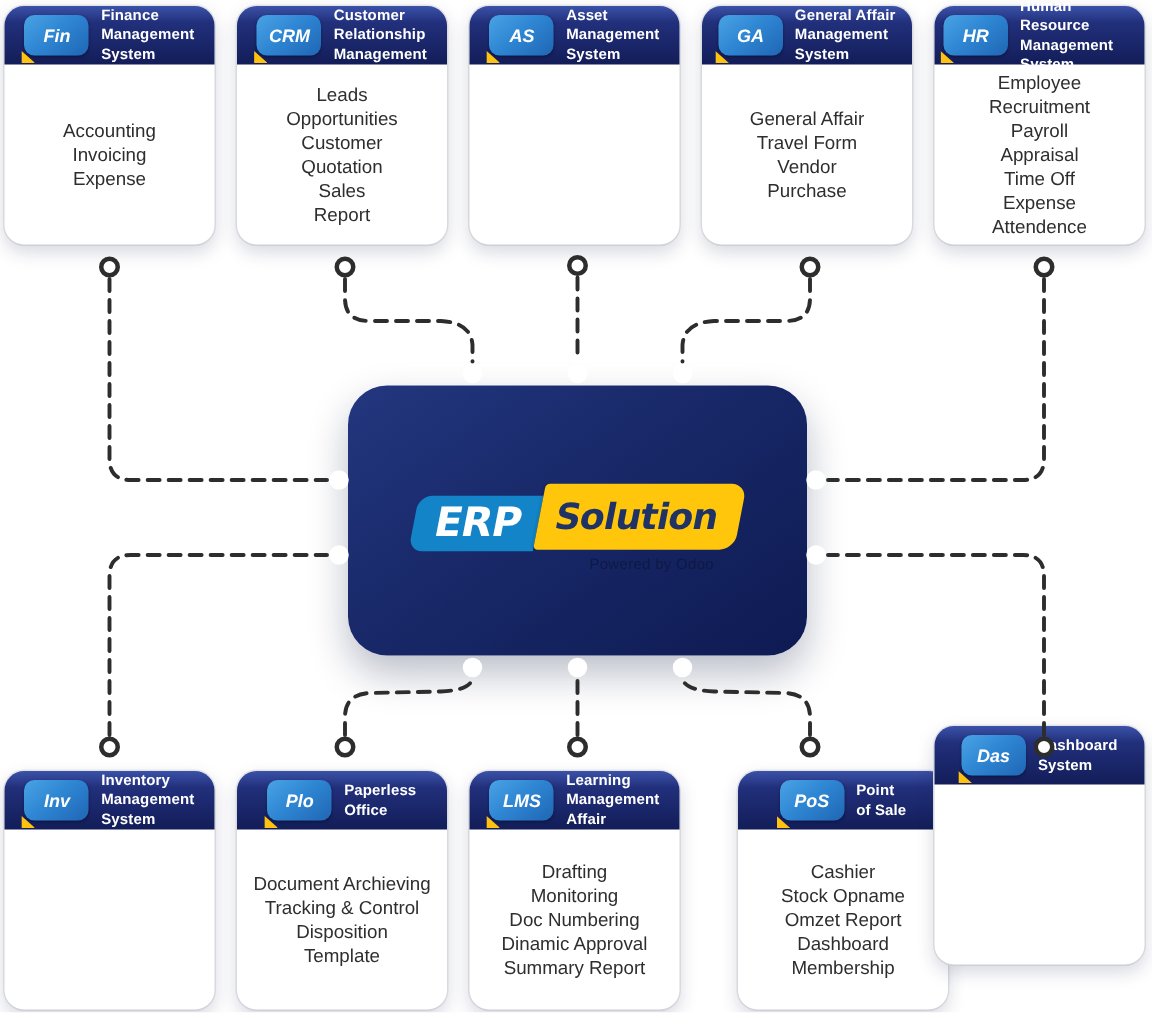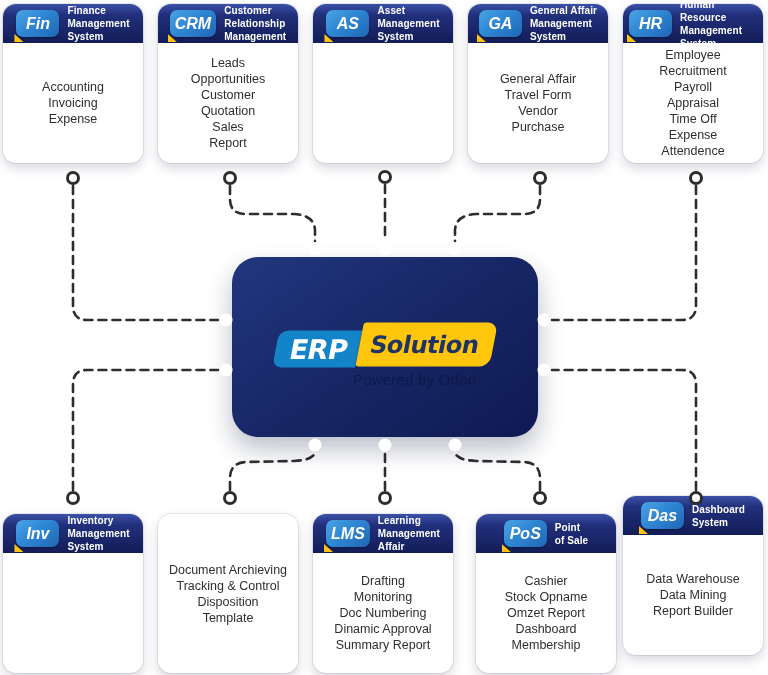--- a/index.html
+++ b/index.html
@@ -18,21 +18,21 @@
     height:39px;flex:0 0 39px;
     background:linear-gradient(180deg,#3b52a8 0%,#22307c 28%,#121d58 100%);
     border-radius:13px 13px 0 0;
     display:flex;align-items:center;justify-content:center;gap:8px;
     padding:0 6px;
   }
   .badge{
     position:relative;height:27px;min-width:33px;padding:0 5px;
     border-radius:7px;
     background:linear-gradient(140deg,#4aa3e4 0%,#2f87d4 45%,#1f66b4 100%);
-    color:#fff;font-weight:bold;font-style:italic;font-size:16px;
+    color:#fff;font-weight:bold;font-style:italic;font-size:12px;
     display:flex;align-items:center;justify-content:center;
     box-shadow:0 1px 2px rgba(0,0,0,.35);
   }
   .badge .fold{
     position:absolute;left:-2px;bottom:-5px;width:9px;height:8px;
     background:#ffc20e;
     clip-path:polygon(0 0,0 100%,100% 100%);
   }
   .card-title{
     color:#ffffff;font-size:10px;font-weight:bold;line-height:1.3;
@@ -62,21 +62,21 @@
   }
   .sol-chip{
     background:#ffc60b;color:#1f3366;
     font-family:"DejaVu Sans",sans-serif;font-weight:bold;font-size:24px;
     height:44px;line-height:44px;padding:0 15px 0 11px;
     border-radius:3px 10px 10px 3px;letter-spacing:-.5px;
     box-shadow:-2px 0 0 rgba(0,0,0,.06);
   }
   .powered{
     position:absolute;right:62px;top:114px;
-    font-size:15px;color:#0c173f;opacity:.8;letter-spacing:.2px;
+    font-size:10px;color:#0c173f;opacity:.8;letter-spacing:.2px;
   }
   
   .wires{position:absolute;left:0;top:0;width:768px;height:675px;pointer-events:none;}
 </style>
 </head>
 <body>
 
 <div class="stage">
 
   <div class="card" style="left:3px;top:4px">
@@ -173,20 +173,28 @@
           <span>Inv</span>
           <i class="fold"></i>
         </div>
       <div class="card-title">Inventory
 Management
 System</div>
     </div>
   </div>
 
   <div class="card" style="left:158px;top:514px">
+    <div class="card-header">
+      <div class="badge">
+          <span>Plo</span>
+          <i class="fold"></i>
+        </div>
+      <div class="card-title">Paperless
+Office</div>
+    </div>
     <div class="card-body">Document Archieving
 Tracking &amp; Control
 Disposition
 Template</div>
   </div>
 
   <div class="card" style="left:313px;top:514px">
     <div class="card-header">
       <div class="badge">
           <span>LMS</span>
@@ -196,48 +204,45 @@
 Management
 Affair</div>
     </div>
     <div class="card-body">Drafting
 Monitoring
 Doc Numbering
 Dinamic Approval
 Summary Report</div>
   </div>
 
-  <div class="card" style="left:476px;top:514px">
+  <div class="card" style="left:492px;top:514px">
     <div class="card-header">
       <div class="badge">
           <span>PoS</span>
           <i class="fold"></i>
         </div>
       <div class="card-title">Point
 of Sale</div>
     </div>
     <div class="card-body">Cashier
 Stock Opname
 Omzet Report
 Dashboard
 Membership</div>
   </div>
 
-  <div class="card" style="left:623px;top:496px">
+  <div class="card" style="left:623px;top:484px">
     <div class="card-header">
       <div class="badge">
           <span>Das</span>
           <i class="fold"></i>
         </div>
       <div class="card-title">Dashboard
 System</div>
     </div>
-    <div class="card-body">Data Warehouse
-Data Mining
-Report Builder</div>
   </div>
 
   <svg class="wires" viewBox="0 0 768 675">
     <g fill="none" stroke="#2d2d2d" stroke-width="2.6" stroke-dasharray="8 6" stroke-linecap="round">
       <path d="M 73 186 L 73 306 Q 73 320 87 320 L 218 320"></path>
       <path d="M 73 490 L 73 384 Q 73 370 87 370 L 218 370"></path>
       <path d="M 696 186 L 696 306 Q 696 320 682 320 L 552 320"></path>
       <path d="M 696 490 L 696 384 Q 696 370 682 370 L 552 370"></path>
       <path d="M 230 186 L 230 199 Q 230 214 246 214 L 294 214 Q 314 215 315 230 L 315 241"></path>
       <path d="M 540 186 L 540 199 Q 540 214 524 214 L 476 214 Q 456 215 455 230 L 455 241"></path>

